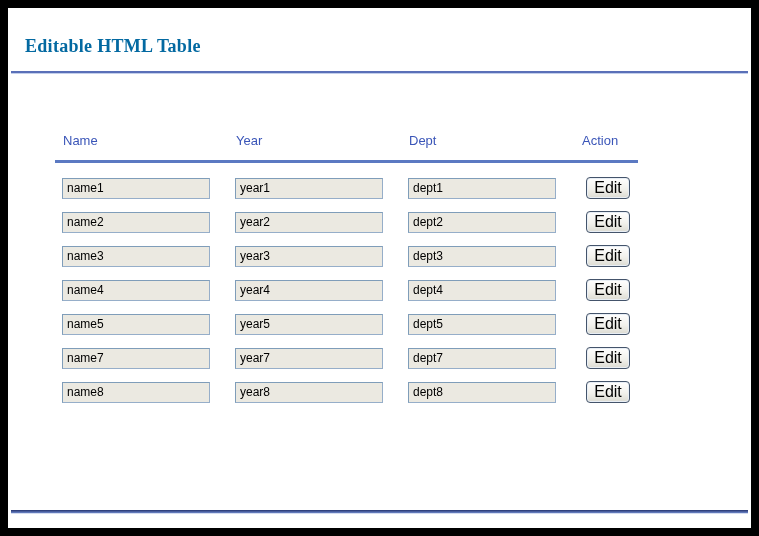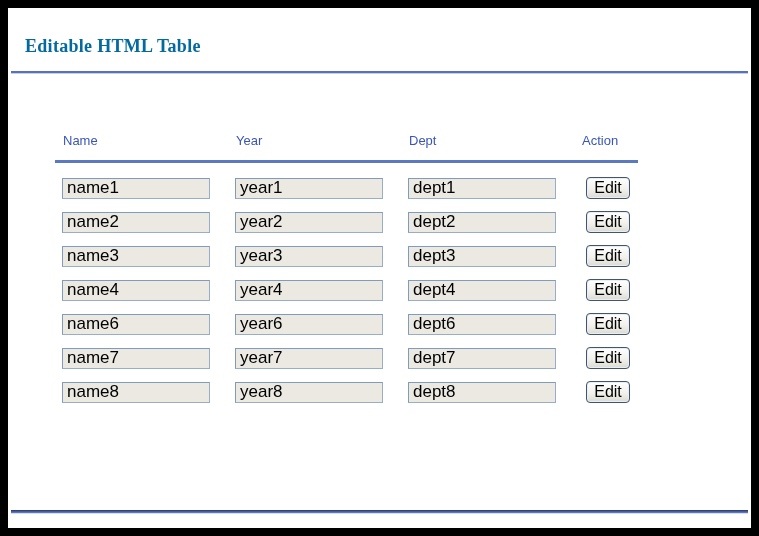--- a/index.html
+++ b/index.html
@@ -63,21 +63,21 @@
   }
   input.cell {
     width: 148px;
     height: 21px;
     box-sizing: border-box;
     border: 1px solid #96aec9;
     border-top-color: #7f9db9;
     border-left-color: #7f9db9;
     background: #ebe9e1;
     font-family: "Liberation Sans", sans-serif;
-    font-size: 17px;
+    font-size: 12px;
     color: #000000;
     padding: 2px 4px;
   }
   button.edit {
     width: 44px;
     height: 22px;
     margin-left: 5px;
     padding: 0;
     font-family: "Liberation Sans", sans-serif;
     font-size: 16px;
@@ -135,23 +135,23 @@
         <td><input class="cell" type="text" value="dept3" style=""></td>
         <td><button class="edit">Edit</button></td>
       </tr>
       <tr>
         <td><input class="cell" type="text" value="name4" style=""></td>
         <td><input class="cell" type="text" value="year4" style=""></td>
         <td><input class="cell" type="text" value="dept4" style=""></td>
         <td><button class="edit">Edit</button></td>
       </tr>
       <tr>
-        <td><input class="cell" type="text" value="name6" style=""></td>
-        <td><input class="cell" type="text" value="year6" style=""></td>
-        <td><input class="cell" type="text" value="dept6" style=""></td>
+        <td><input class="cell" type="text" value="name5" style=""></td>
+        <td><input class="cell" type="text" value="year5" style=""></td>
+        <td><input class="cell" type="text" value="dept5" style=""></td>
         <td><button class="edit">Edit</button></td>
       </tr>
       <tr>
         <td><input class="cell" type="text" value="name7" style=""></td>
         <td><input class="cell" type="text" value="year7" style=""></td>
         <td><input class="cell" type="text" value="dept7" style=""></td>
         <td><button class="edit">Edit</button></td>
       </tr>
       <tr>
         <td><input class="cell" type="text" value="name8" style=""></td>

